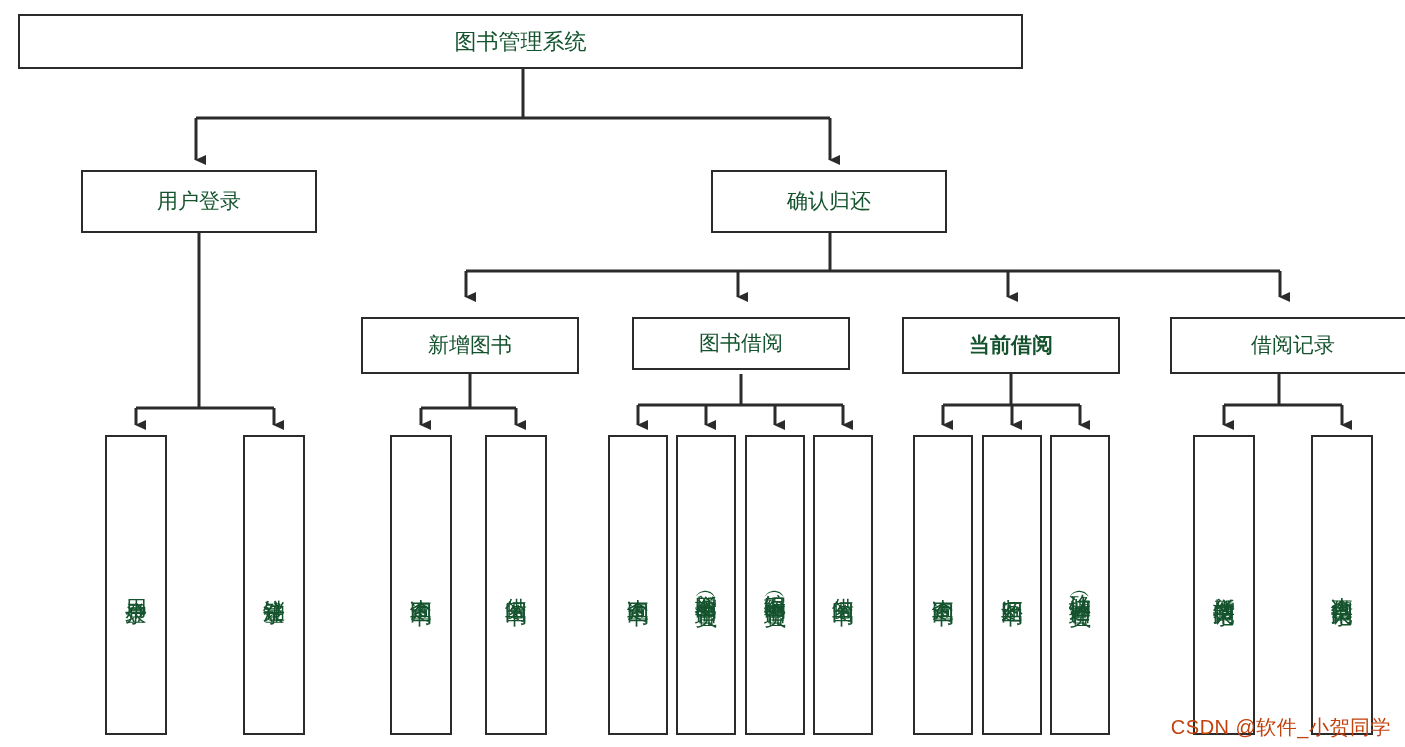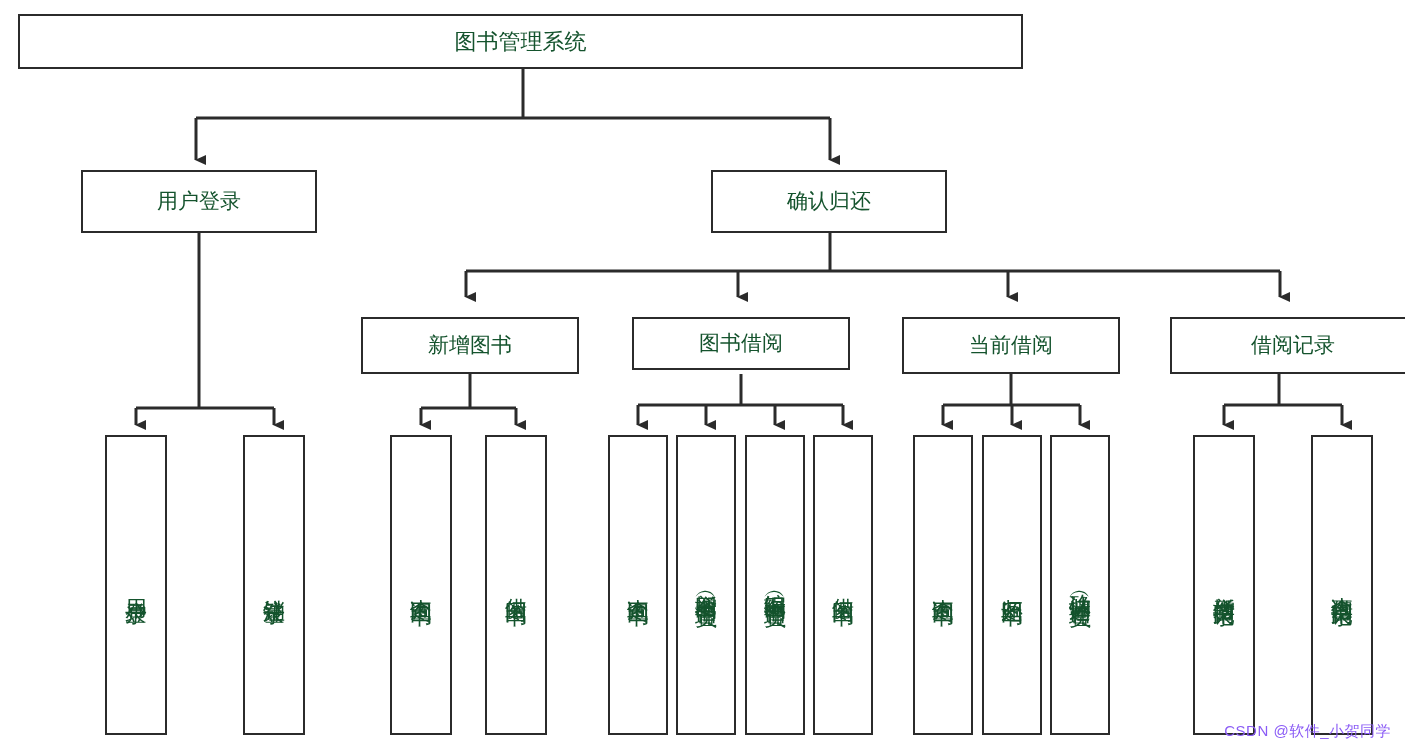--- a/index.html
+++ b/index.html
@@ -46,22 +46,22 @@
     text-orientation: upright;
     letter-spacing: 2px;
     font-size: 22px;
     line-height: 1;
   }
   .node.root .label { font-size: 22px; }
   .watermark {
     position: absolute;
     right: 14px;
     bottom: 6px;
-    font-size: 15px;
-    color: #8b5cf6;
+    font-size: 20px;
+    color: #c2410c;
     letter-spacing: 0.5px;
     white-space: nowrap;
     pointer-events: none;
   }
 </style>
 </head>
 <body>
 
 <div id="canvas">
 
@@ -125,21 +125,21 @@
   <div class="node" style="left:711px; top:170px; width:236px; height:63px;">
     <span class="label">确认归还</span>
   </div>
 
   <div class="node" style="left:361px; top:317px; width:218px; height:57px;">
     <span class="label">新增图书</span>
   </div>
   <div class="node" style="left:632px; top:317px; width:218px; height:53px;">
     <span class="label">图书借阅</span>
   </div>
-  <div class="node" style="left:902px; top:317px; width:218px; height:57px;">
+  <div class="node" style="left:902px; top:317px; width:218px; height:57px;font-weight:bold;">
     <span class="label">当前借阅</span>
   </div>
   <div class="node" style="left:1170px; top:317px; width:246px; height:57px;">
     <span class="label">借阅记录</span>
   </div>
 
   <div class="node vertical" style="left:105px; top:435px; width:62px; height:300px;">
     <span class="label">用户登录</span>
   </div>
   <div class="node vertical" style="left:243px; top:435px; width:62px; height:300px;">

